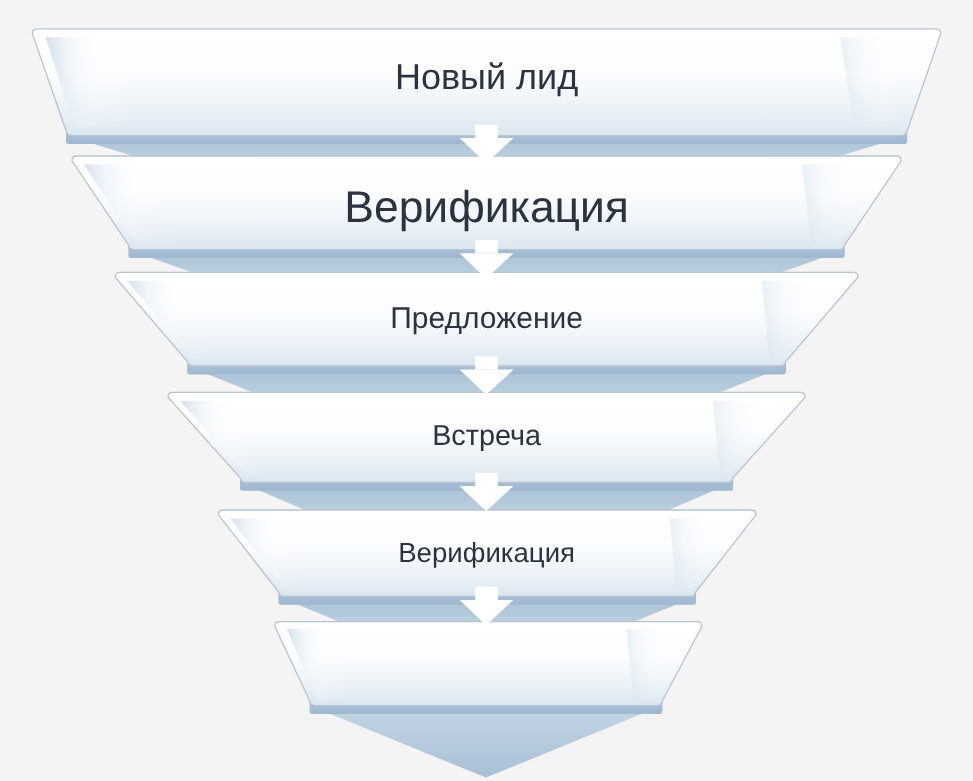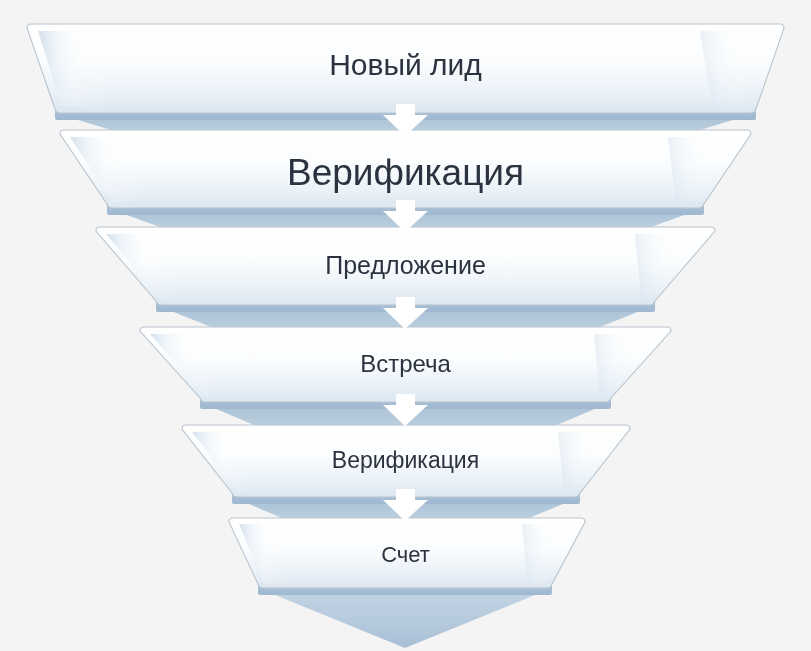--- a/index.html
+++ b/index.html
@@ -154,15 +154,14 @@
   <div class="stage-label" style="top:48px; font-size:30px;">Новый лид</div>
 
   <div class="stage-label" style="top:152px; font-size:37px;">Верификация</div>
 
   <div class="stage-label" style="top:251px; font-size:25px;">Предложение</div>
 
   <div class="stage-label" style="top:350px; font-size:24px;">Встреча</div>
 
   <div class="stage-label" style="top:447px; font-size:23px;">Верификация</div>
 
-  <div class="stage-label" style="top:542px; font-size:22px;">Счет</div>
 
 </div>
 
 </body></html>

